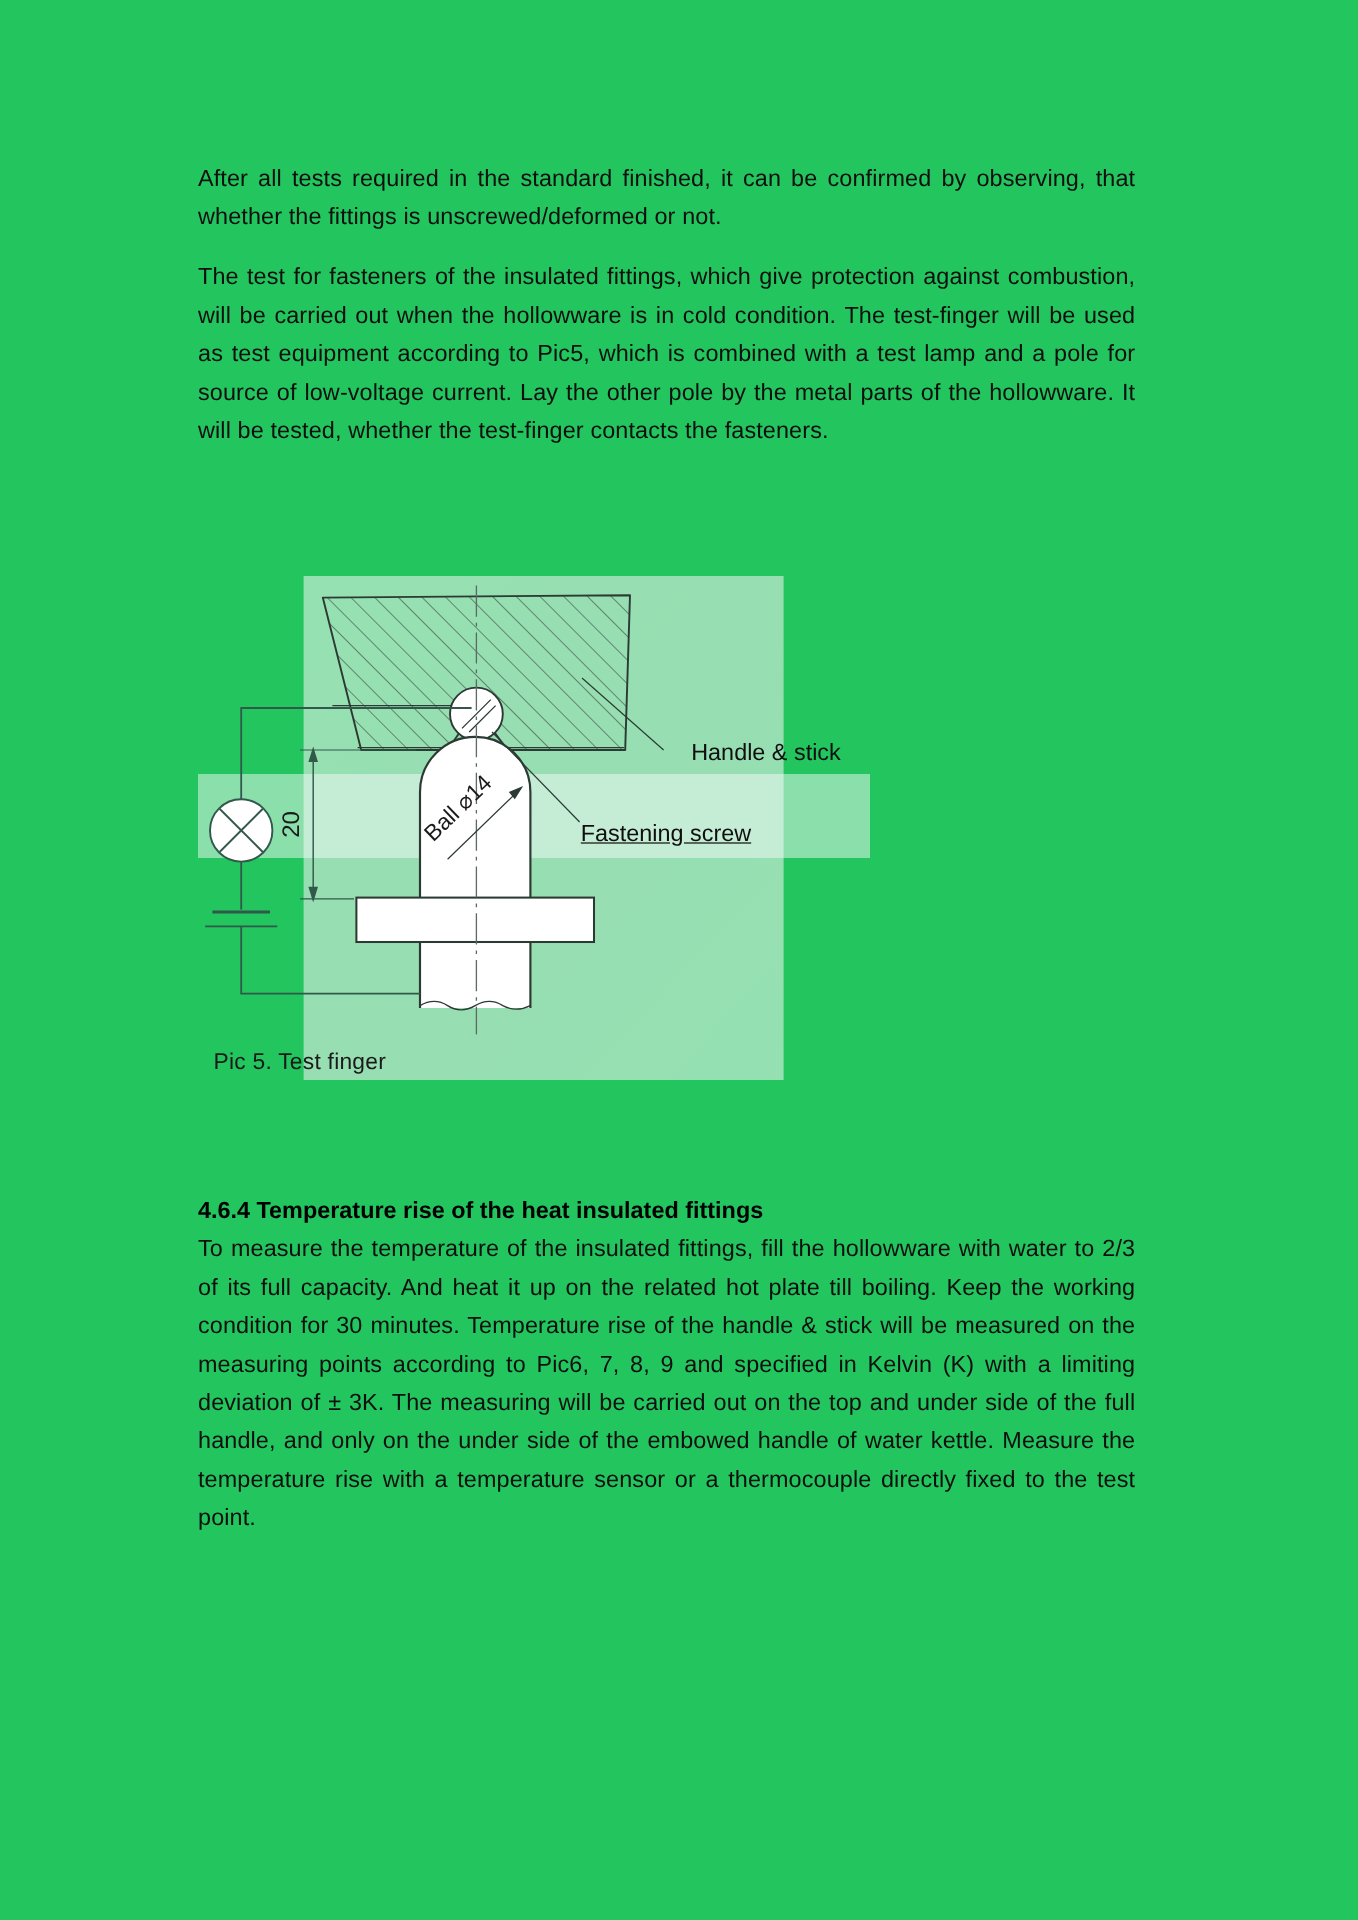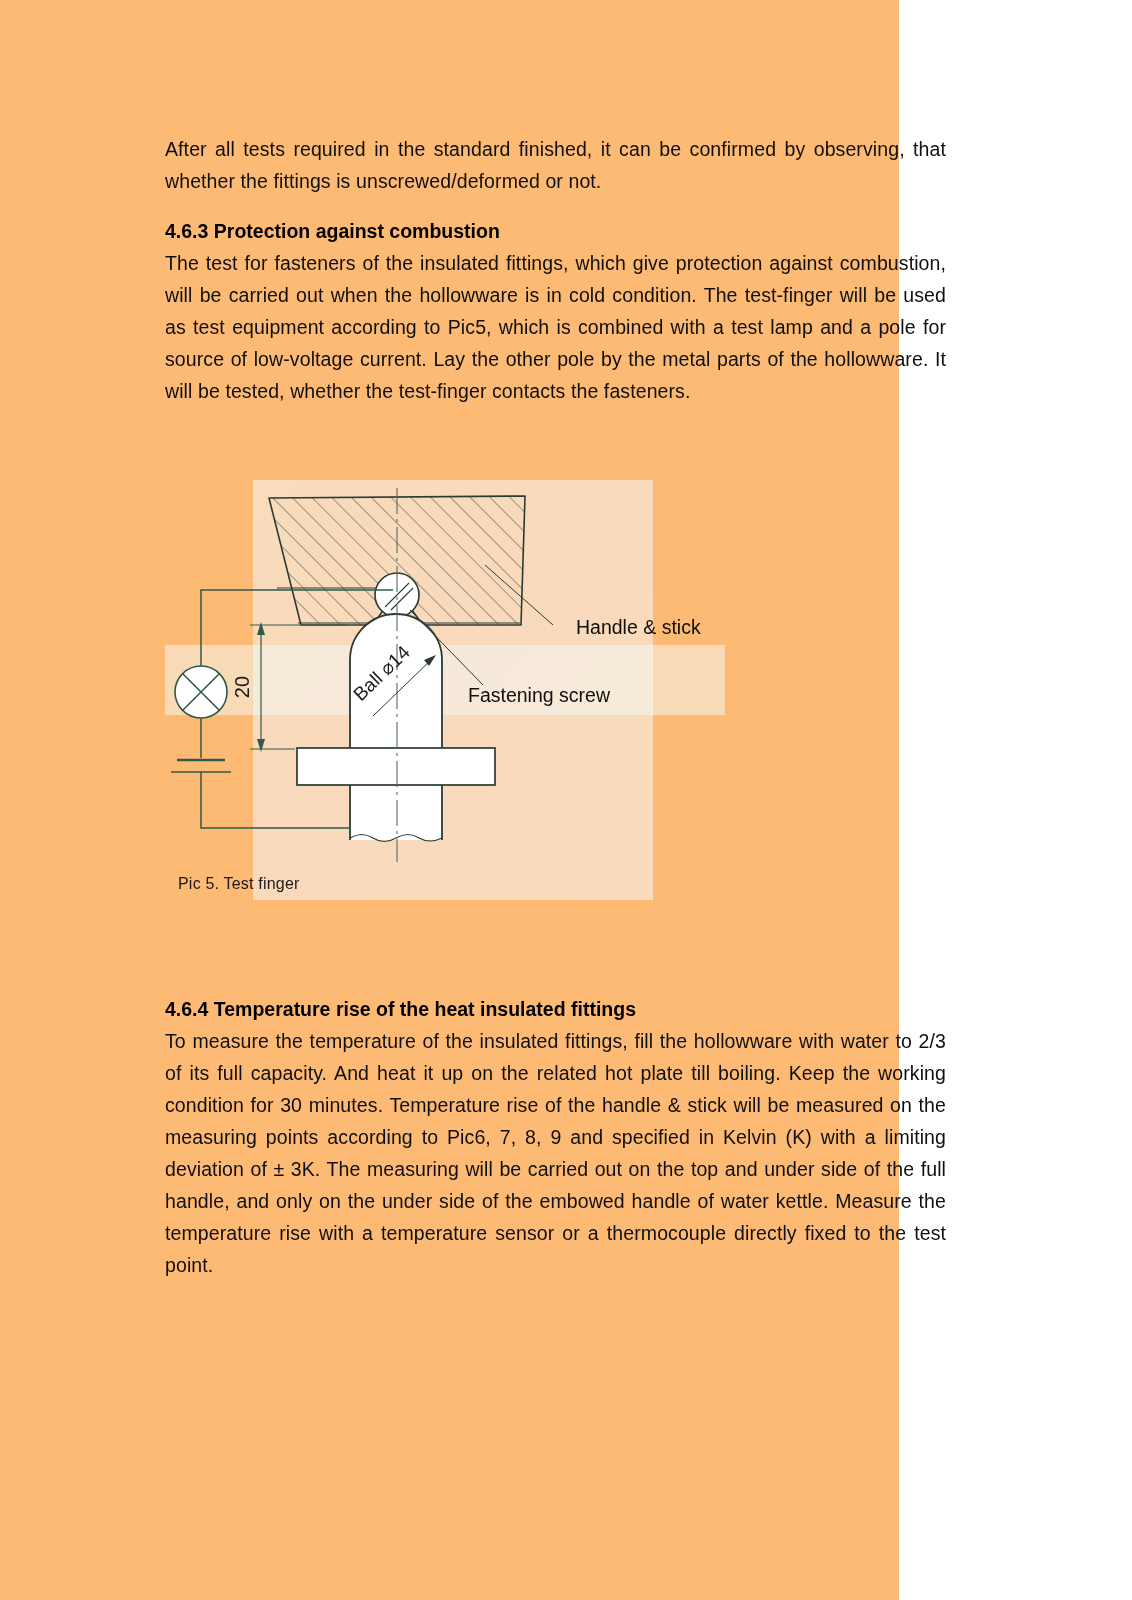--- a/index.html
+++ b/index.html
@@ -11,23 +11,23 @@
     width: 1132px;
     height: 1600px;
     position: relative;
     font-family: "Liberation Sans", sans-serif;
     color: #000000;
     overflow: hidden;
   }
   .page {
     position: absolute;
     left: 0; top: 0;
-    width: 899px;
+    width: 1132px;
     height: 1600px;
-    background: #fdba74;
+    background: #22c55e;
   }
   .content {
     position: absolute;
     left: 165px;
     top: 133px;
     width: 781px;
   }
   p.body-text {
     margin: 0 0 0 0;
     font-size: 19.5px;
@@ -52,45 +52,44 @@
     left: 165px;
     top: 470px;
     width: 560px;
     height: 450px;
   }
   .figure svg { display: block; }
   .fig-caption {
     position: absolute;
     left: 178px;
     top: 875px;
-    font-size: 16px;
+    font-size: 19px;
     color: #1a1a1a;
     letter-spacing: 0.2px;
   }
   .lbl {
     position: absolute;
     font-size: 19.5px;
     color: #0f0f0f;
     white-space: nowrap;
   }
   #lbl-handle { left: 576px; top: 616px; }
-  #lbl-screw  { left: 468px; top: 684px; }
+  #lbl-screw  { left: 484px; top: 684px; text-decoration: underline; }
 </style>
 </head>
 <body>
 
 <div class="page">
 
   <div class="content">
 
     <p class="body-text">After all tests required in the standard finished, it can be confirmed by observing, that whether the fittings is unscrewed/deformed or not.</p>
 
     <div class="gap-sm"></div>
 
-    <h3 class="heading">4.6.3 Protection against combustion</h3>
 
     <p class="body-text">The test for fasteners of the insulated fittings, which give protection against combustion, will be carried out when the hollowware is in cold condition. The test-finger will be used as test equipment according to Pic5, which is combined with a test lamp and a pole for source of low-voltage current. Lay the other pole by the metal parts of the hollowware. It will be tested, whether the test-finger contacts the fasteners.</p>
 
   </div>
 
   <div class="figure">
     <svg width="560" height="450" viewBox="0 0 560 450" xmlns="http://www.w3.org/2000/svg">
       <defs>
         <pattern id="hatch" width="14" height="14" patternTransform="rotate(-45)" patternUnits="userSpaceOnUse">
           <line x1="0" y1="0" x2="0" y2="14" stroke="#3d4f46" stroke-width="1.1"></line>

